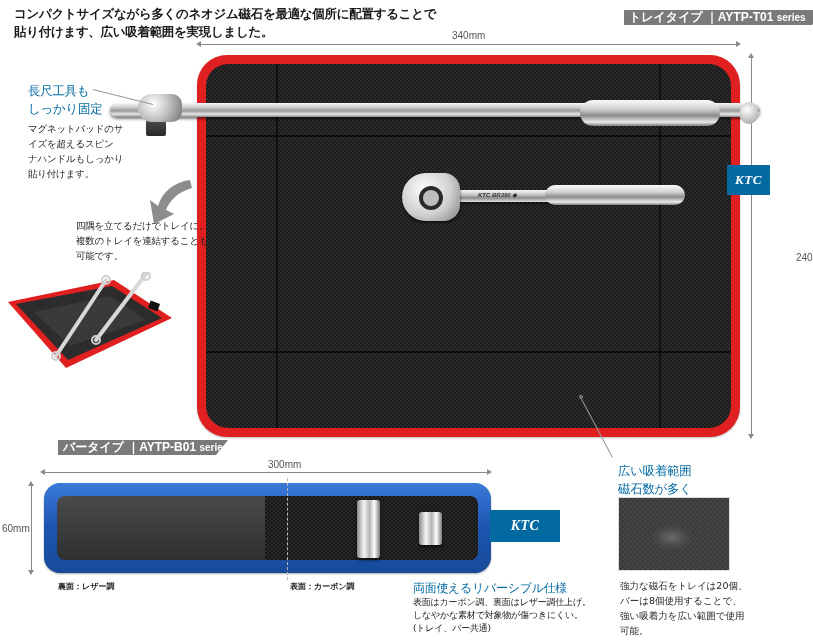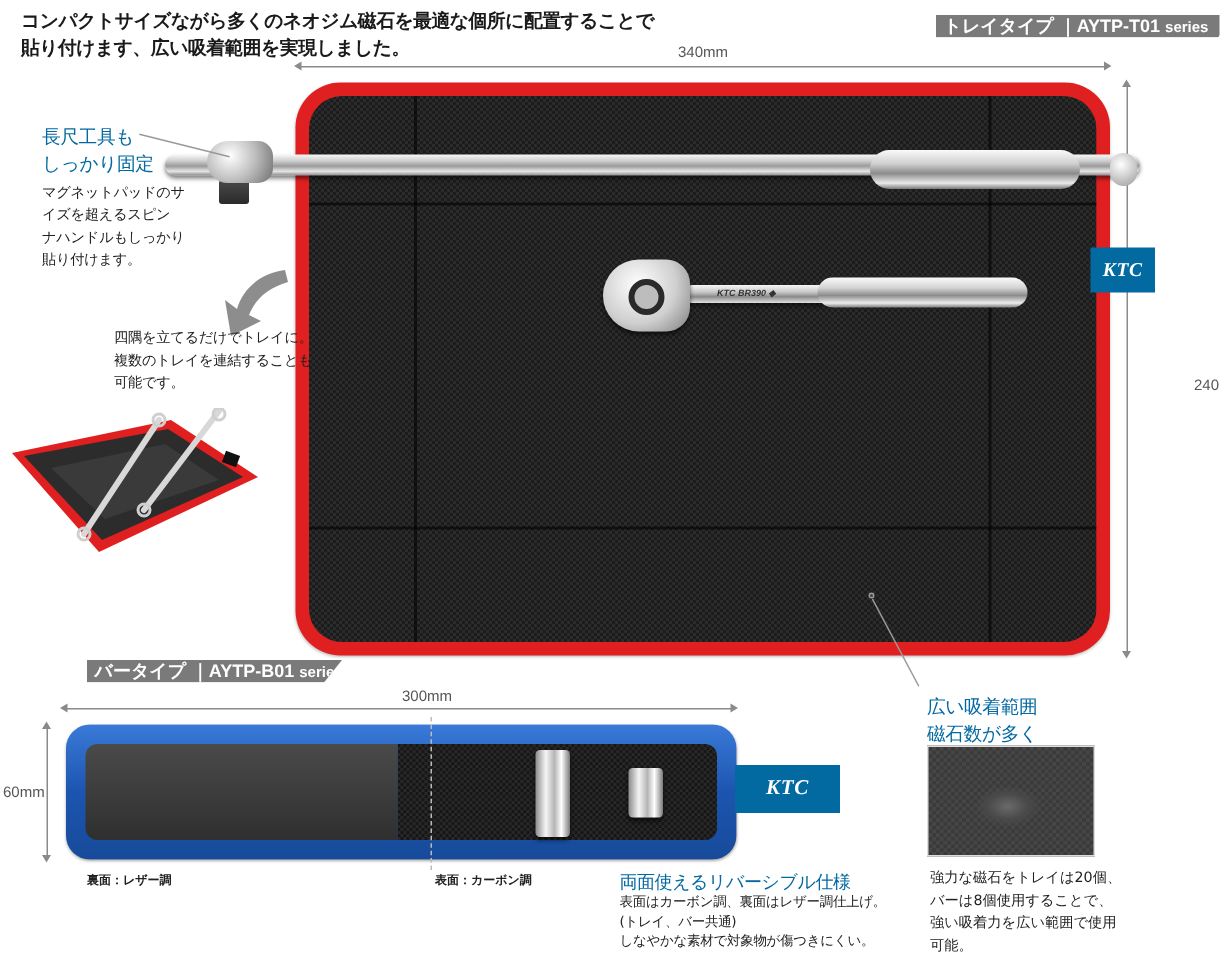--- a/index.html
+++ b/index.html
@@ -205,22 +205,22 @@
 <div class="abs ktc-tag bar-tag">KTC</div>
 <div class="abs socket-long"></div>
 <div class="abs socket-short"></div>
 
 <div class="abs face-label" style="left:58px; top:581px;">裏面：レザー調</div>
 <div class="abs face-label" style="left:290px; top:581px;">表面：カーボン調</div>
 
 <div class="abs rev-callout">
   <div class="callout-title">両面使えるリバーシブル仕様</div>
   <div class="callout-body">表面はカーボン調、裏面はレザー調仕上げ。</div>
+  <div class="callout-body">しなやかな素材で対象物が傷つきにくい。</div>
   <div class="callout-body">(トレイ、バー共通)</div>
-  <div class="callout-body">しなやかな素材で対象物が傷つきにくい。</div>
 </div>
 
 <div class="abs mag-callout">
   <div class="callout-title">広い吸着範囲</div>
   <div class="callout-title">磁石数が多く</div>
 </div>
 <div class="abs mag-photo"></div>
 <div class="abs mag-body">
   <div>強力な磁石をトレイは20個、</div>
   <div>バーは8個使用することで、</div>

